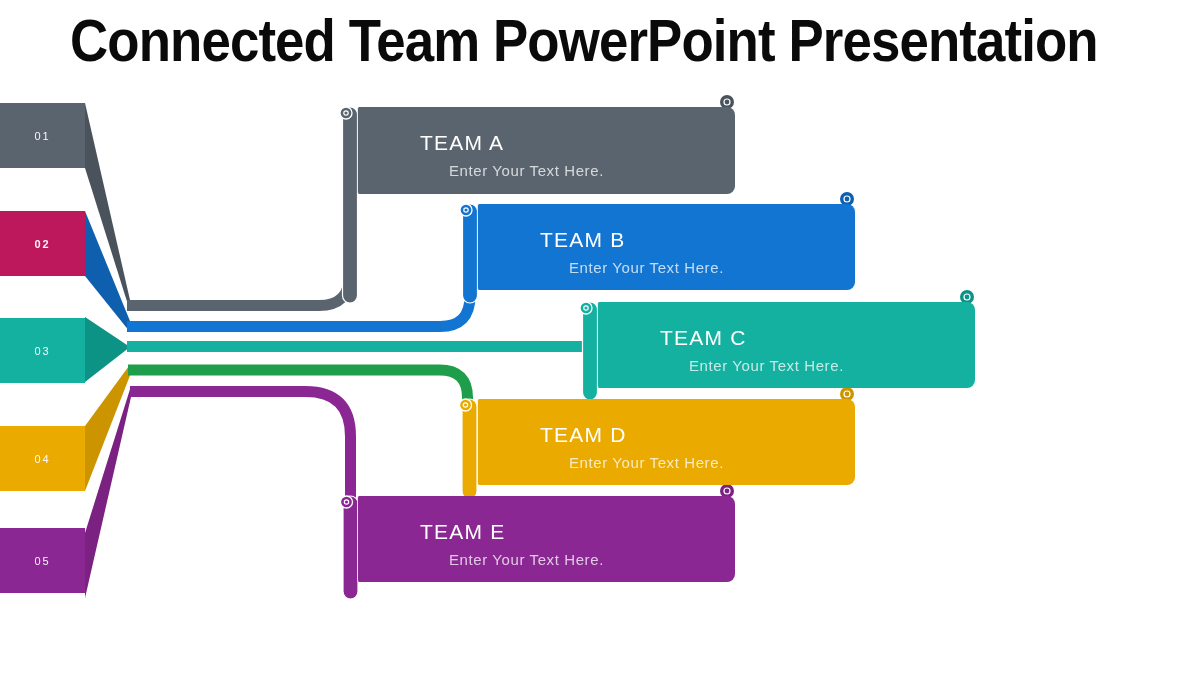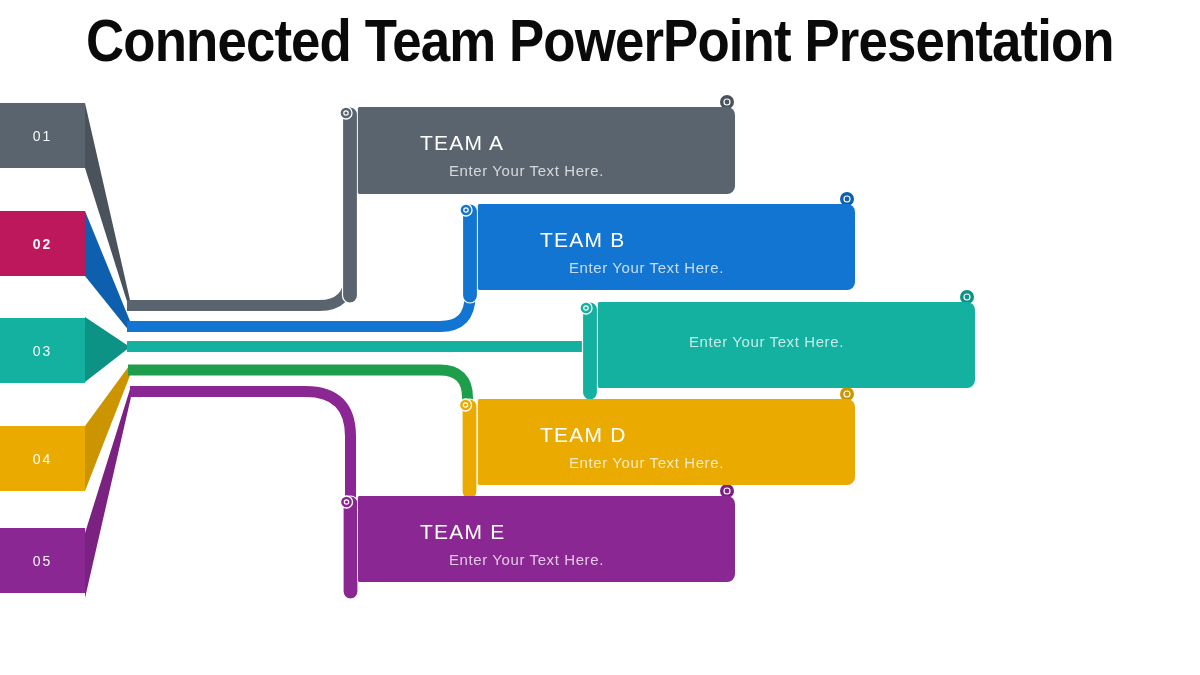--- a/index.html
+++ b/index.html
@@ -1,33 +1,33 @@
 <!DOCTYPE html>
 <html><head>
 <meta charset="utf-8">
 <style>
   html,body{margin:0;padding:0;background:#fff;}
   .slide{
     position:relative;width:1200px;height:675px;background:#ffffff;
     overflow:hidden;font-family:"Liberation Sans",sans-serif;
   }
   .slide-title{
-    position:absolute;top:9px;left:0;width:1200px;text-align:center;z-index:3;
+    position:absolute;top:9px;left:0;width:964px;text-align:center;z-index:3;
   }
   .slide-title span{
     display:inline-block;font-size:60px;font-weight:bold;color:#0a0a0a;
     letter-spacing:-1px;white-space:nowrap;transform:scaleX(0.88);transform-origin:center;
     line-height:64px;
   }
   svg.connectors{position:absolute;left:0;top:0;z-index:1;}
   .tab{
     position:absolute;left:0;width:85px;height:65px;z-index:2;
     display:flex;align-items:center;justify-content:center;
   }
-  .tab-num{color:#ffffff;font-size:14px;letter-spacing:2px;opacity:.95;}
+  .tab-num{color:#ffffff;font-size:11px;letter-spacing:2px;opacity:.95;}
   .tab-1{top:103px}.tab-2{top:211px}.tab-3{top:318px}.tab-4{top:426px}.tab-5{top:528px}
   .team-box{
     position:absolute;width:378px;height:86px;z-index:2;box-sizing:border-box;
     border-radius:2px 8px 8px 2px;border-left:1.5px solid rgba(255,255,255,.85);
     padding:24px 10px 0 62px;
   }
   .box-a{left:357px;top:107px;height:87px}
   .box-b{left:477px;top:204px}
   .box-c{left:597px;top:302px}
   .box-d{left:477px;top:399px}
@@ -105,20 +105,21 @@
 
   <div class="team-box box-a" style="background: rgb(90, 100, 110);">
     <div class="team-title">TEAM A</div>
     <div class="team-sub">Enter Your Text Here.</div>
   </div>
   <div class="team-box box-b" style="background: rgb(18, 117, 210);">
     <div class="team-title">TEAM B</div>
     <div class="team-sub">Enter Your Text Here.</div>
   </div>
   <div class="team-box box-c" style="background: rgb(20, 177, 160);">
+    <div class="team-title">TEAM C</div>
     <div class="team-sub">Enter Your Text Here.</div>
   </div>
   <div class="team-box box-d" style="background: rgb(235, 170, 0);">
     <div class="team-title">TEAM D</div>
     <div class="team-sub">Enter Your Text Here.</div>
   </div>
   <div class="team-box box-e" style="background: rgb(139, 39, 147);">
     <div class="team-title">TEAM E</div>
     <div class="team-sub">Enter Your Text Here.</div>
   </div>

